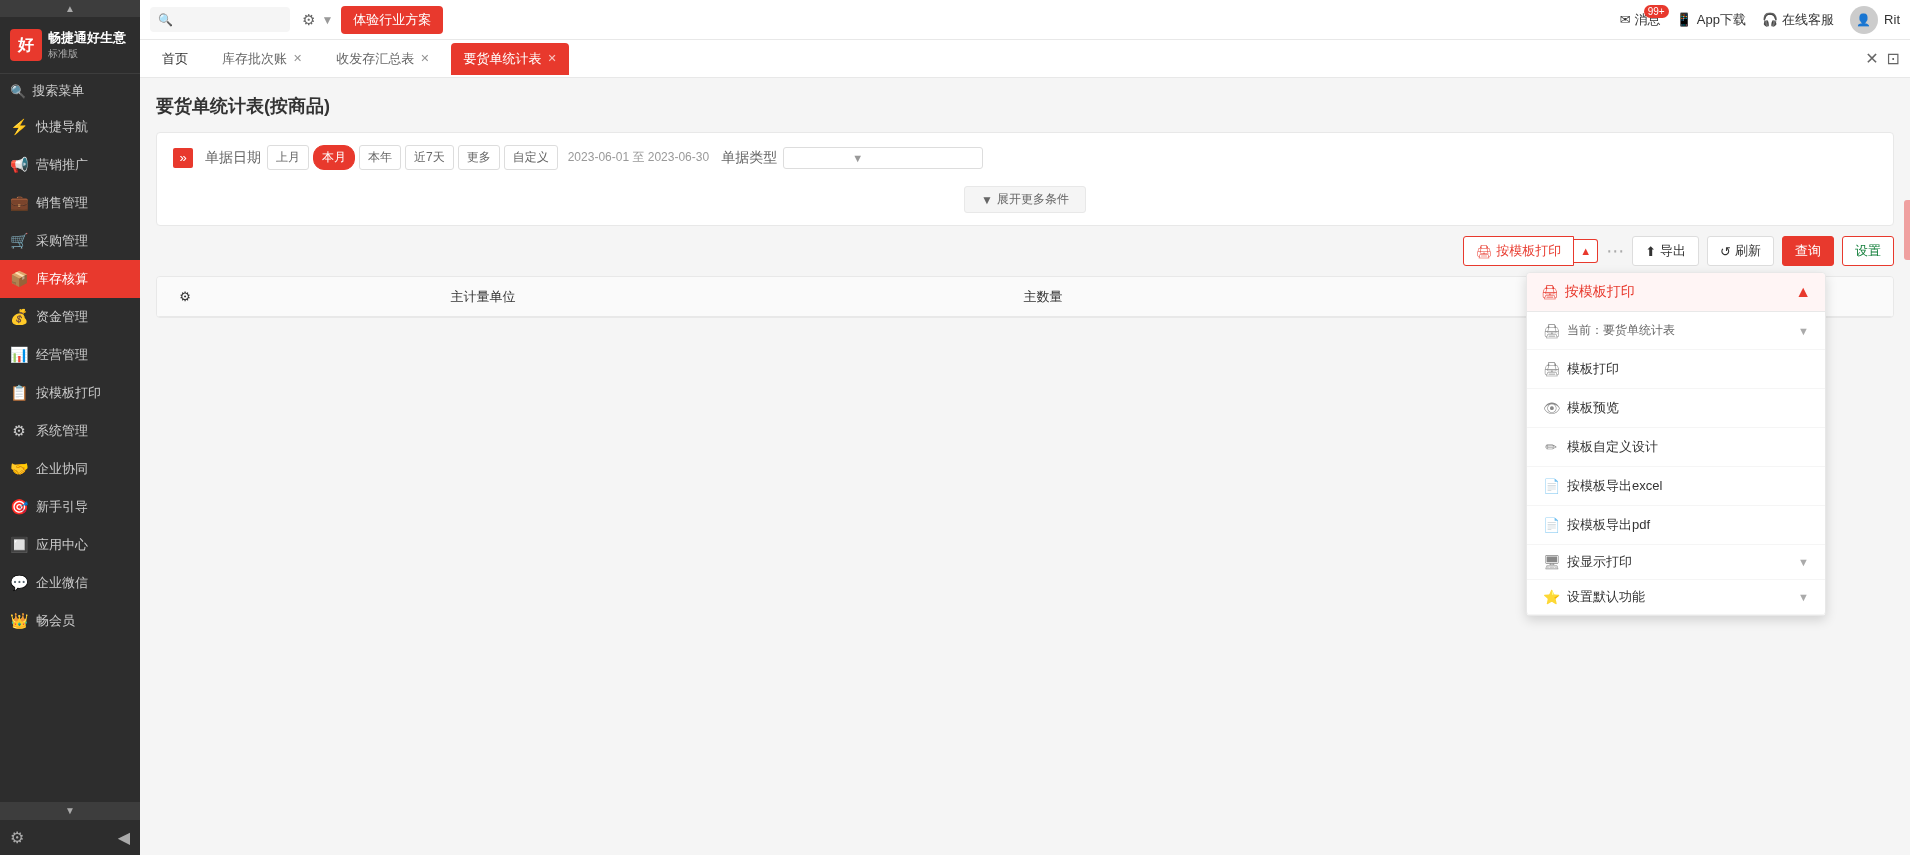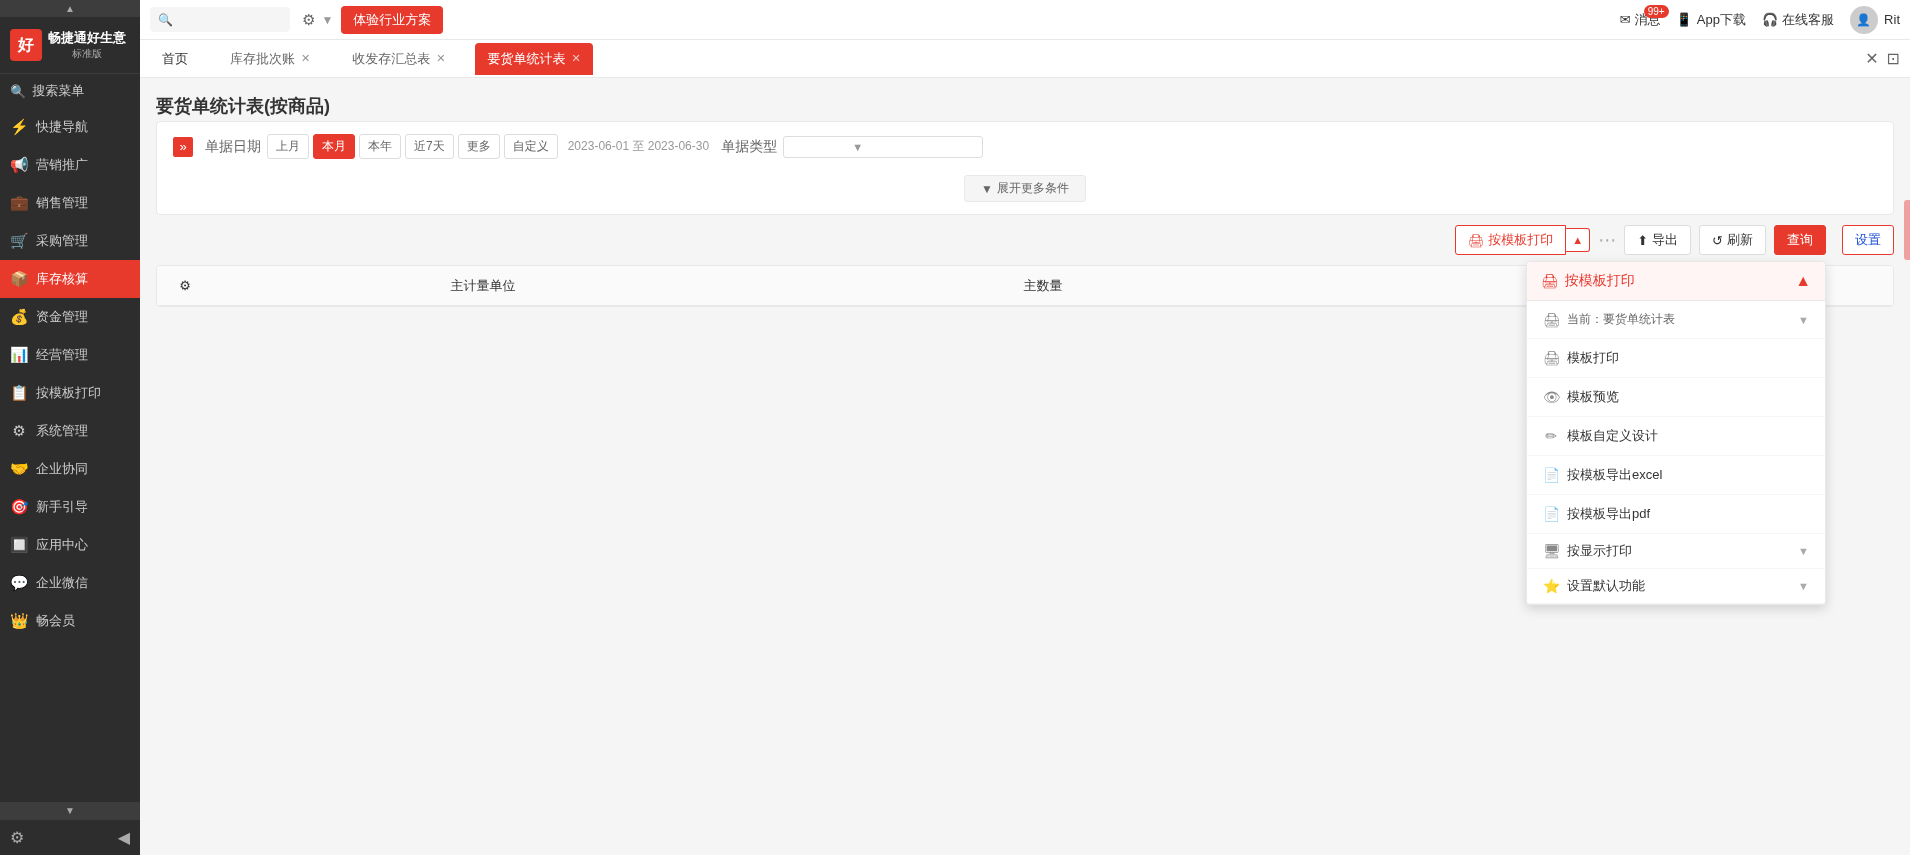--- a/index.html
+++ b/index.html
@@ -31,21 +31,20 @@
       color: white;
       font-size: 16px;
       font-weight: bold;
       margin-right: 6px;
       flex-shrink: 0;
     }
     .sidebar-logo-text {
       color: #fff;
       font-size: 12px;
       line-height: 1.3;
-      text-align: center;
     }
     .sidebar-logo-text .main { font-size: 13px; font-weight: bold; }
     .sidebar-logo-text .sub { font-size: 10px; color: #aaa; }
     .sidebar-search {
       display: flex;
       align-items: center;
       padding: 8px 10px;
       color: #ccc;
       cursor: pointer;
       font-size: 13px;
@@ -163,21 +162,21 @@
     .user-info { display: flex; align-items: center; gap: 6px; color: #333; font-size: 13px; cursor: pointer; }
 
     
     .tabs-bar {
       background: #fff;
       height: 38px;
       display: flex;
       align-items: center;
       padding: 0 10px;
       border-bottom: 1px solid #e8e8e8;
-      gap: 18px;
+      gap: 10px;
       flex-shrink: 0;
     }
     .tab-item {
       display: flex;
       align-items: center;
       padding: 6px 12px;
       border-radius: 4px 4px 0 0;
       cursor: pointer;
       font-size: 13px;
       color: #666;
@@ -202,21 +201,21 @@
       overflow: auto;
       padding: 16px;
       position: relative;
       background: #f5f5f5;
     }
 
     .page-title {
       font-size: 18px;
       font-weight: bold;
       color: #333;
-      margin-bottom: 3px;
+      margin-bottom: 14px;
     }
 
     
     .filter-bar {
       background: #fff;
       border-radius: 4px;
       padding: 12px 16px;
       margin-bottom: 10px;
       display: flex;
       align-items: center;
@@ -247,21 +246,21 @@
     .date-buttons { display: flex; align-items: center; gap: 4px; }
     .date-btn {
       padding: 3px 8px;
       border: 1px solid #ddd;
       border-radius: 3px;
       background: #fff;
       color: #666;
       cursor: pointer;
       font-size: 12px;
     }
-    .date-btn.active { background: #e8392d; color: #fff; border-color: #e8392d; }
+    .date-btn.active { background: #e8392d; color: #fff; border-color: #e8392d; border-radius: 11px; }
     .date-range { color: #999; font-size: 12px; margin-left: 4px; }
     .filter-select {
       display: flex;
       align-items: center;
       border: 1px solid #ddd;
       border-radius: 3px;
       padding: 4px 8px;
       background: #fff;
       cursor: pointer;
       gap: 60px;
@@ -298,21 +297,21 @@
       gap: 4px;
       padding: 5px 12px;
       border: 1px solid #ddd;
       border-radius: 3px;
       background: #fff;
       cursor: pointer;
       font-size: 13px;
       color: #333;
     }
     .action-btn.primary { background: #e8392d; color: #fff; border-color: #e8392d; }
-    .action-btn.setting-btn { background: #fff; color: #1d4ed8; border-color: #e8392d; margin-left: 8px; }
+    .action-btn.setting-btn { background: #fff; color: #15803d; border-color: #e8392d; }
     .print-btn {
       display: flex;
       align-items: center;
       gap: 4px;
       padding: 5px 12px;
       border: 1px solid #e8392d;
       border-radius: 3px 0 0 3px;
       background: #fff;
       cursor: pointer;
       font-size: 13px;

